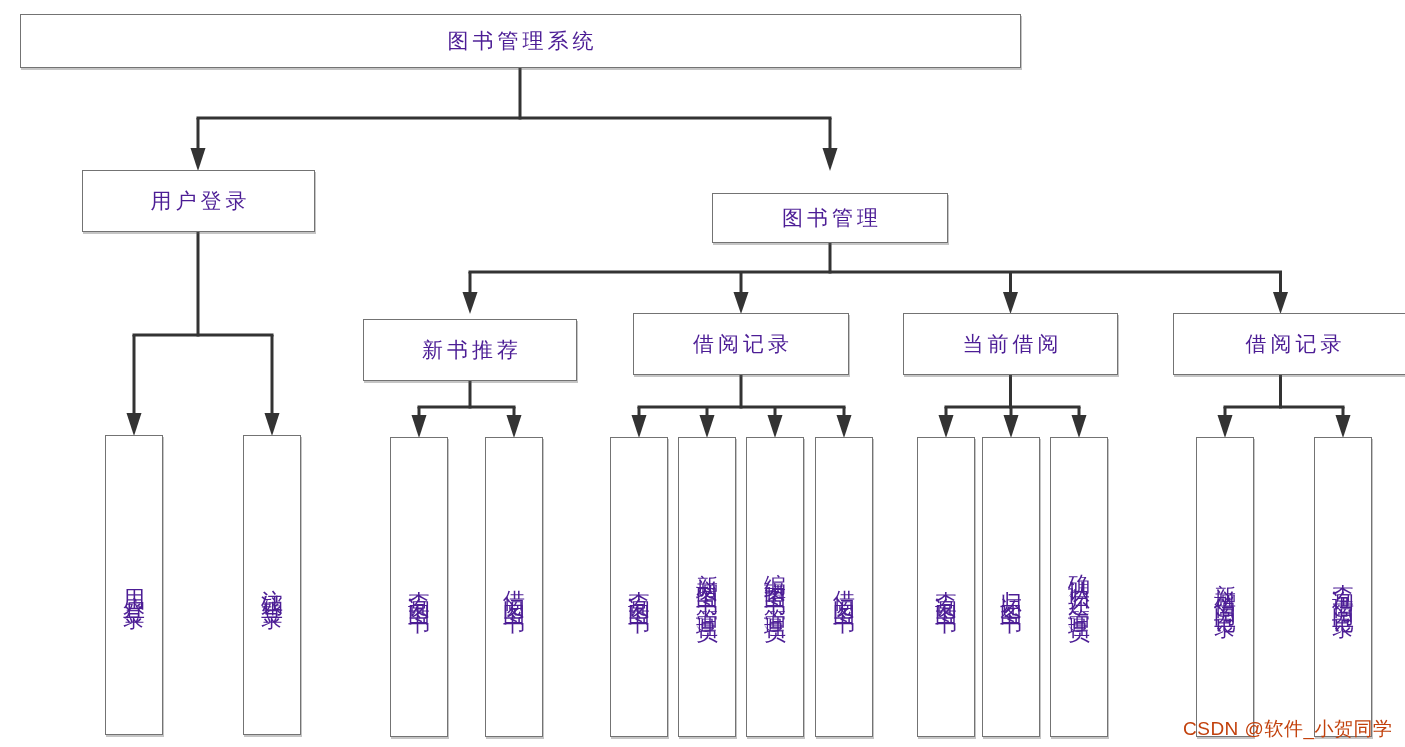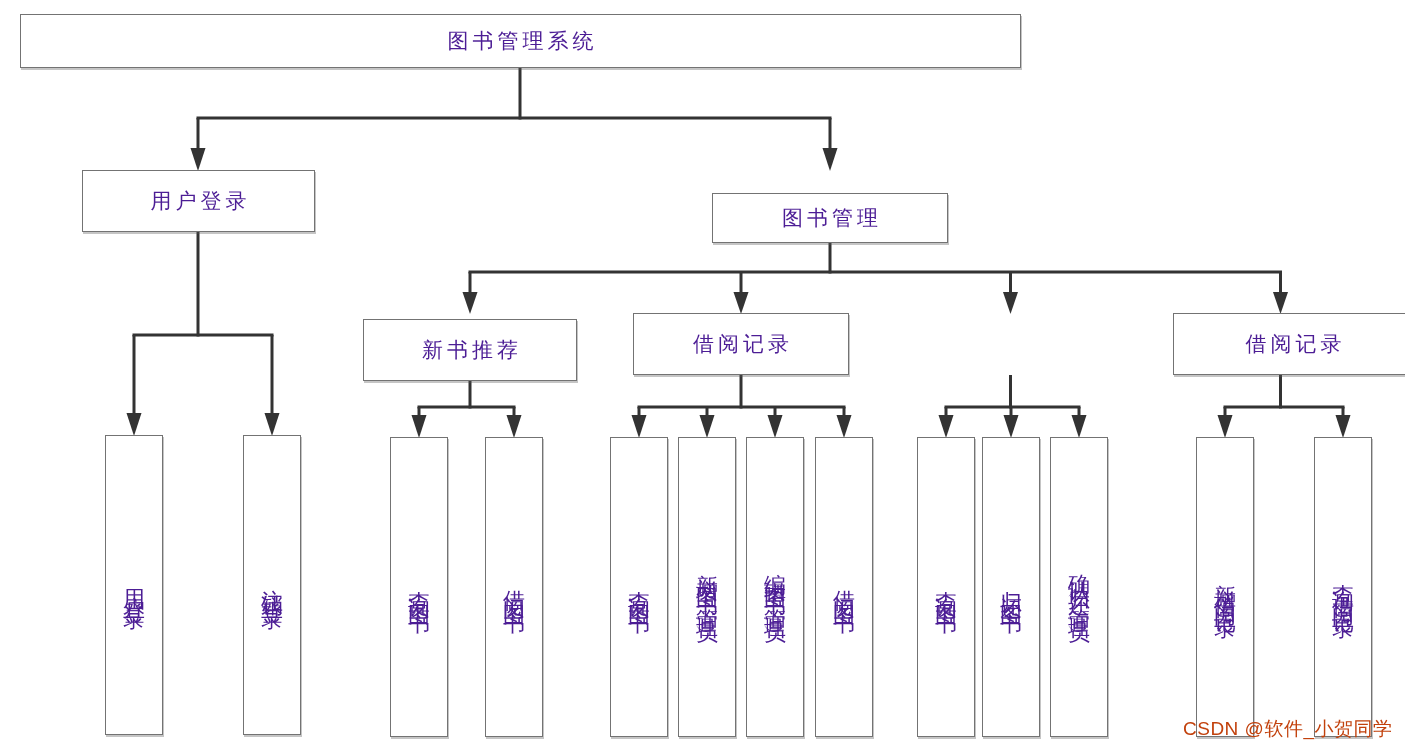--- a/index.html
+++ b/index.html
@@ -123,20 +123,21 @@
     </g>
   </svg>
 
   <div class="box h-box" style="left:20px;top:14px;width:1001px;height:54px;">图书管理系统</div>
 
   <div class="box h-box" style="left:82px;top:170px;width:233px;height:62px;">用户登录</div>
   <div class="box h-box" style="left:712px;top:170px;width:236px;height:50px;margin-top:23px;">图书管理</div>
 
   <div class="box h-box" style="left:363px;top:319px;width:214px;height:62px;">新书推荐</div>
   <div class="box h-box" style="left:633px;top:313px;width:216px;height:62px;">借阅记录</div>
+  <div class="box h-box" style="left:903px;top:313px;width:215px;height:62px;">当前借阅</div>
   <div class="box h-box" style="left:1173px;top:313px;width:241px;height:62px;">借阅记录</div>
 
   <div class="box v-box" style="left:105px;top:435px;width:58px;height:300px;">用户登录</div>
   <div class="box v-box" style="left:243px;top:435px;width:58px;height:300px;">注销登录</div>
 
   <div class="box v-box" style="left:390px;top:437px;width:58px;height:300px;">查询图书</div>
   <div class="box v-box" style="left:485px;top:437px;width:58px;height:300px;">借阅图书</div>
 
   <div class="box v-box" style="left:610px;top:437px;width:58px;height:300px;">查询图书</div>
   <div class="box v-box" style="left:678px;top:437px;width:58px;height:300px;">新增图书（管理员）</div>

